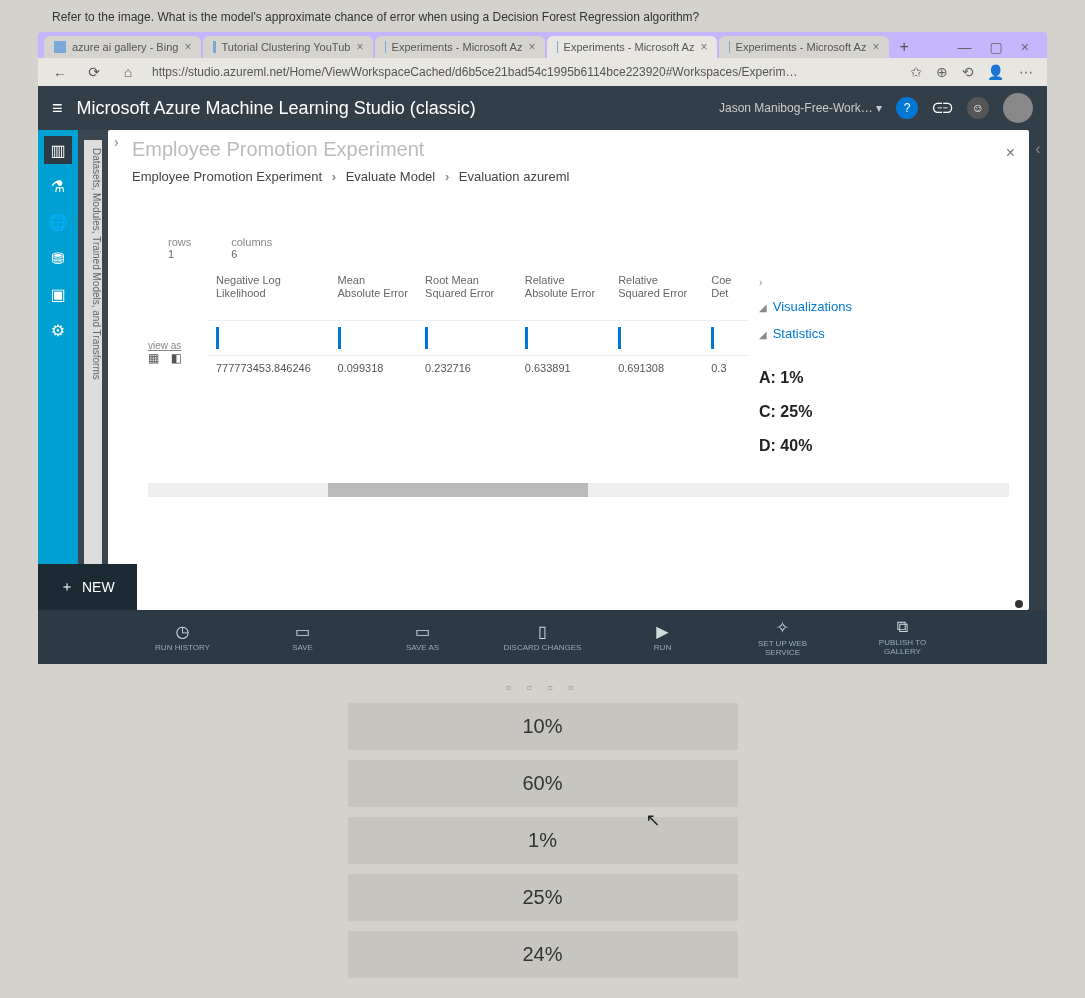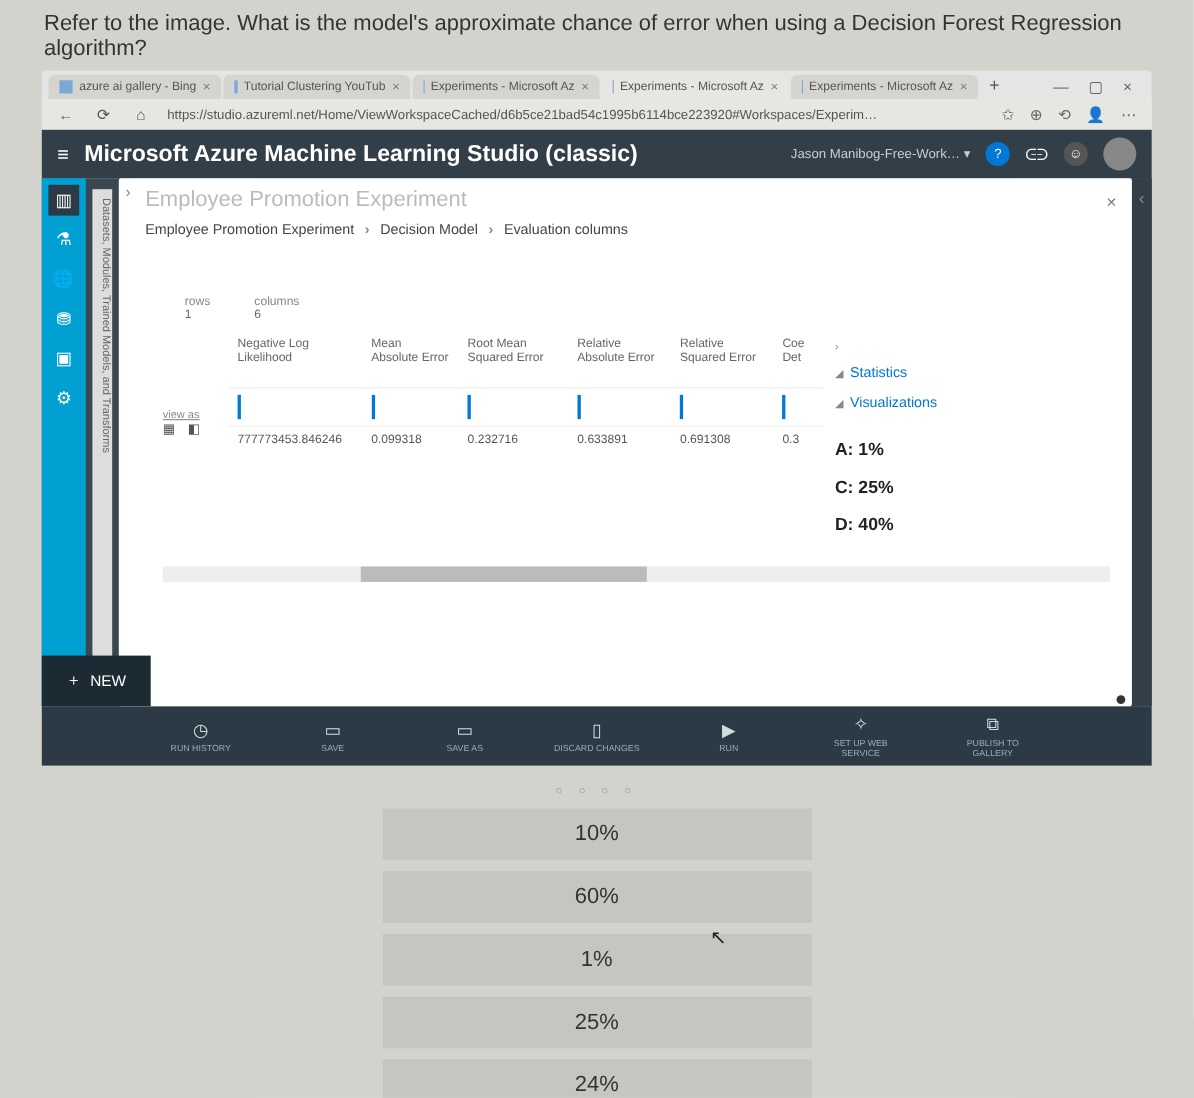--- a/index.html
+++ b/index.html
@@ -1,38 +1,38 @@
 <!DOCTYPE html>
 <html><head>
 <meta charset="utf-8">
 <style>
   * { box-sizing: border-box; margin: 0; padding: 0; font-family: "Segoe UI", Arial, sans-serif; }
   body { background: #d4d2cd; width: 1085px; height: 998px; overflow: hidden; }
 
-  .question-bar { padding: 10px 40px 8px 40px; font-size: 20px; color: #333; }
-
-  .browser-shell { margin: 0 38px; background: #e5e5e5; border-radius: 4px; }
+  .question-bar { padding: 10px 40px 8px 52px; font-size: 12px; color: #333; }
+
+  .browser-shell { margin: 0 38px; background: #c4b5fd; border-radius: 4px; }
 
   .tab-row { display: flex; align-items: center; padding: 4px 6px 0 6px; gap: 2px; }
   .tab { display: flex; align-items: center; gap: 6px; background: #d6d4cf; padding: 4px 10px; font-size: 11px; color: #555; border-top-left-radius: 6px; border-top-right-radius: 6px; max-width: 170px; overflow: hidden; white-space: nowrap; }
   .tab.active { background: #e8e6e1; }
   .tab .favicon { width: 12px; height: 12px; background: #7aa8d8; display:inline-block; }
   .tab .close-x { color:#777; font-size:12px; margin-left:auto; }
   .tab-plus { padding: 2px 8px; color:#555; font-size:16px; }
   .win-controls { margin-left:auto; display:flex; gap:18px; padding-right:12px; color:#666; font-size:14px;}
   
   .addr-row { display:flex; align-items:center; gap:14px; padding:6px 12px; background:#e8e6e1; }
   .addr-row .icon-btn { color:#555; font-size:14px; width:20px; text-align:center; }
   .addr-url { flex:1; font-size:12px; color:#555; white-space:nowrap; overflow:hidden; }
   .addr-icons { display:flex; gap:14px; color:#666; font-size:14px; align-items:center;}
   .addr-icons .dots { letter-spacing:2px; }
 
   .app-header { background:#333f48; color:#fff; display:flex; align-items:center; padding:0 14px; height:44px; }
   .hamburger { font-size:18px; margin-right:14px; }
-  .app-title { font-size:21px; font-weight:700;text-align:center; }
+  .app-title { font-size:18px; font-weight:400;text-align:center; }
   .app-header-right { margin-left:auto; display:flex; align-items:center; gap:14px; font-size:12px; }
   .workspace-name { color:#ccc; font-size:12px; }
   .circle-icon { width:22px; height:22px; border-radius:50%; background:#555; display:inline-flex; align-items:center; justify-content:center; font-size:12px;}
   .help-icon { background:#0078d4; }
   .avatar { width:30px; height:30px; border-radius:50%; background:#888; }
 
   .app-body { display:flex; position:relative; background:#3a4750; height:480px; }
   .left-rail { width:40px; background:#00a0d2; display:flex; flex-direction:column; align-items:center; padding-top:6px; gap:8px; }
   .left-rail .rail-icon { width:28px; height:28px; display:flex; align-items:center; justify-content:center; color:#fff; font-size:16px; }
   .left-rail .rail-icon.dark { background:#2b3a44; }
@@ -163,23 +163,23 @@
 
     <div class="vert-label">Datasets, Modules, Trained Models, and Transforms</div>
 
     <div class="main-panel">
       <span class="panel-collapse">›</span>
       <div class="muted-heading">Employee Promotion Experiment</div>
       <span class="panel-close">×</span>
       <div class="breadcrumb">
         <span>Employee Promotion Experiment</span>
         <span class="sep">›</span>
-        <span>Decision Model</span>
+        <span>Evaluate Model</span>
         <span class="sep">›</span>
-        <span>Evaluation columns</span>
+        <span>Evaluation azureml</span>
       </div>
 
       <div class="meta-row">
         <div><span class="label">rows</span><span class="val">1</span></div>
         <div><span class="label">columns</span><span class="val">6</span></div>
       </div>
 
       <div class="content-split">
         <div style="width:50px;">
           <div class="view-as">view as</div>
@@ -210,22 +210,22 @@
               <td>0.232716</td>
               <td>0.633891</td>
               <td>0.691308</td>
               <td>0.3</td>
             </tr>
           </tbody>
             </table>
         </div>
         <div class="side-panel">
           <div class="side-heading"><span class="side-arrow">›</span></div>
+          <div class="side-link"><span class="side-arrow">◢</span><span>Visualizations</span></div>
           <div class="side-link"><span class="side-arrow">◢</span><span>Statistics</span></div>
-          <div class="side-link"><span class="side-arrow">◢</span><span>Visualizations</span></div>
           <div class="choices">
             <div>A: 1%</div>
             <div>C: 25%</div>
             <div>D: 40%</div>
           </div>
         </div>
       </div>
 
       <div class="hscroll">
           <div class="thumb"></div>

